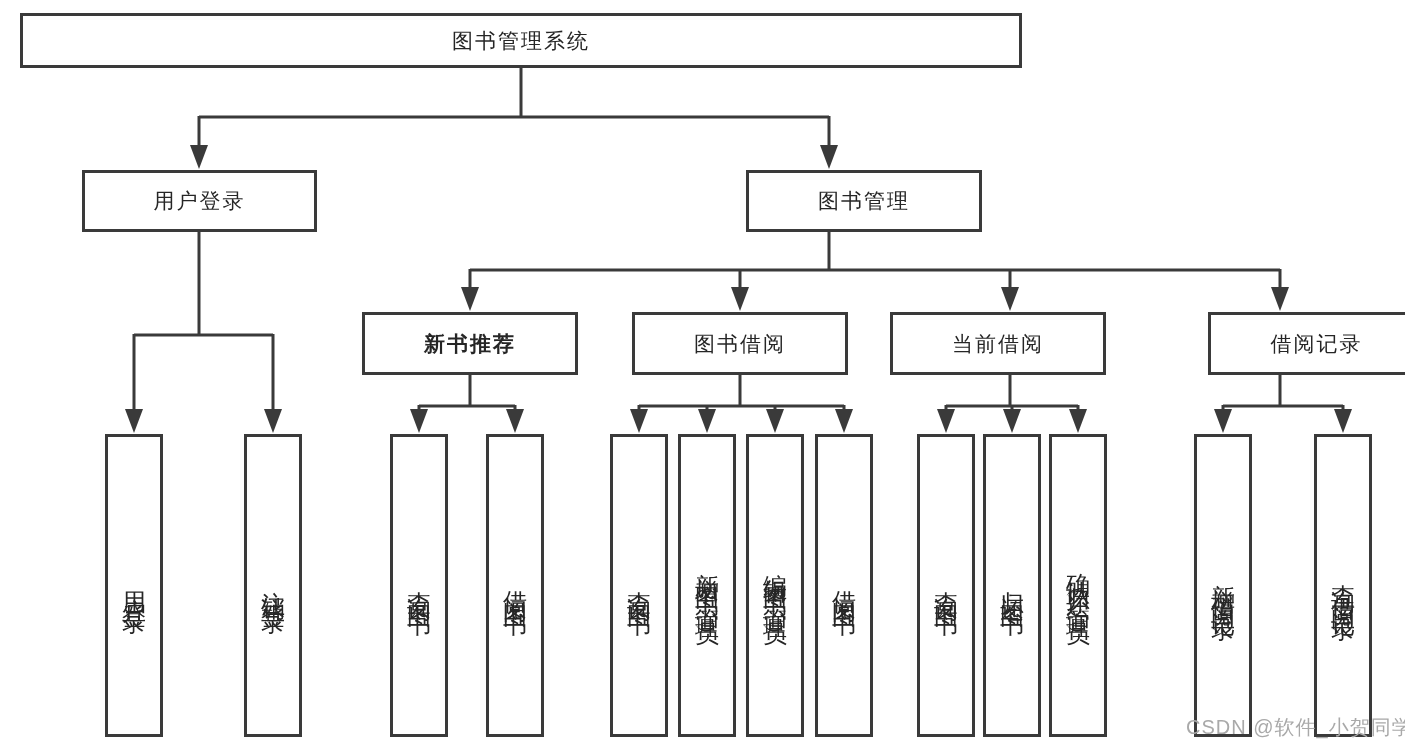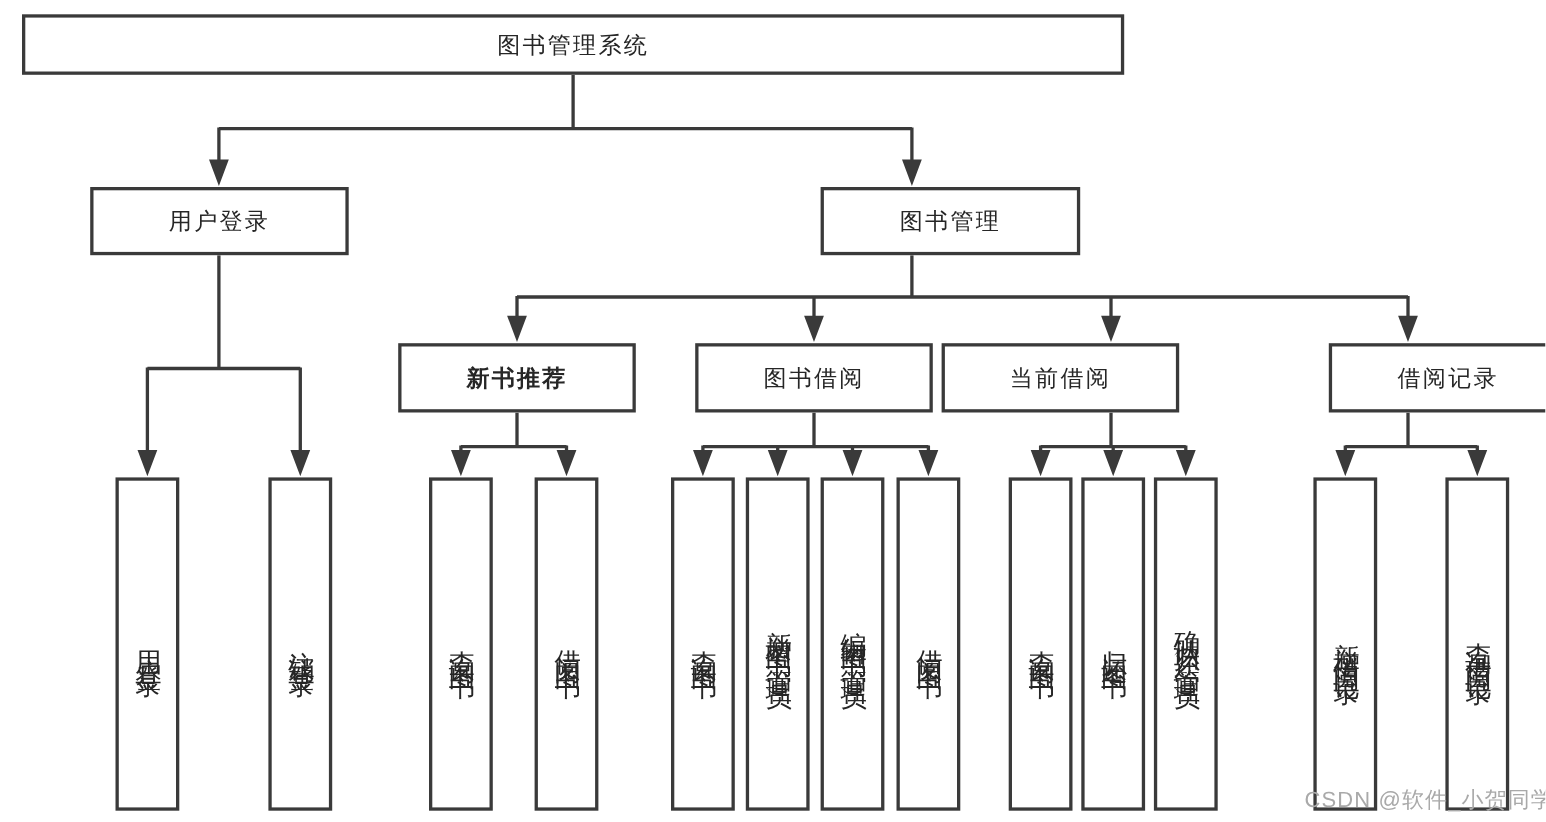--- a/index.html
+++ b/index.html
@@ -59,21 +59,21 @@
   <div class="box" style="left:746px;top:170px;width:236px;height:62px;">
     <span>图书管理</span>
   </div>
 
   <div class="box" style="left:362px;top:312px;width:216px;height:63px;font-weight:bold;">
     <span>新书推荐</span>
   </div>
   <div class="box" style="left:632px;top:312px;width:216px;height:63px;">
     <span>图书借阅</span>
   </div>
-  <div class="box" style="left:856px;top:312px;width:216px;height:63px;font-family:Liberation Serif, serif;">
+  <div class="box" style="left:890px;top:312px;width:216px;height:63px;font-family:Liberation Serif, serif;">
     <span>当前借阅</span>
   </div>
   <div class="box" style="left:1172px;top:312px;width:217px;height:63px;margin-left:36px;">
     <span>借阅记录</span>
   </div>
 
   <div class="leaf" style="left:105px;">
     <span class="vtext">用户登录</span>
   </div>
   <div class="leaf" style="left:244px;">

